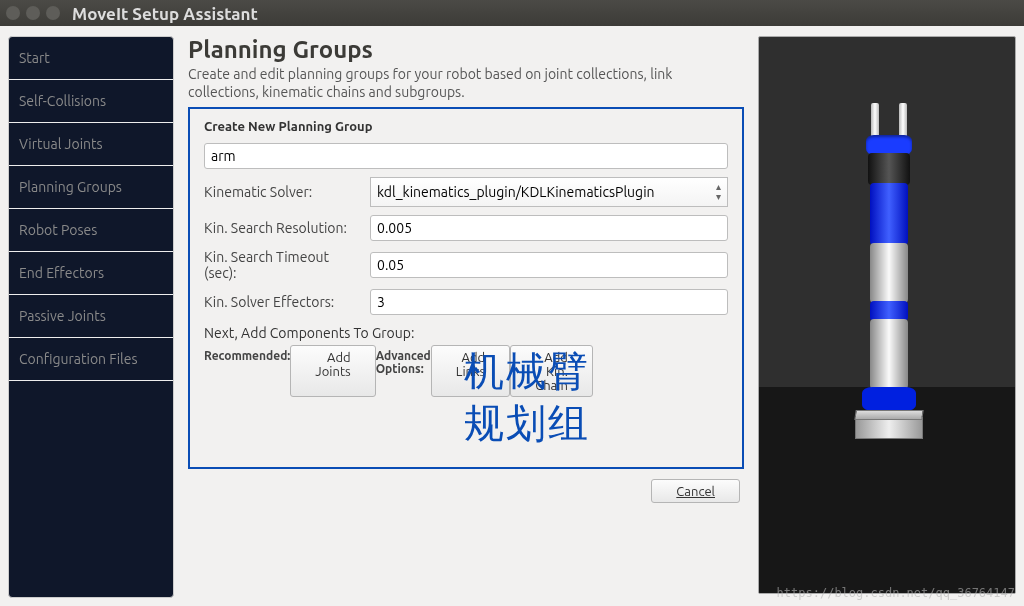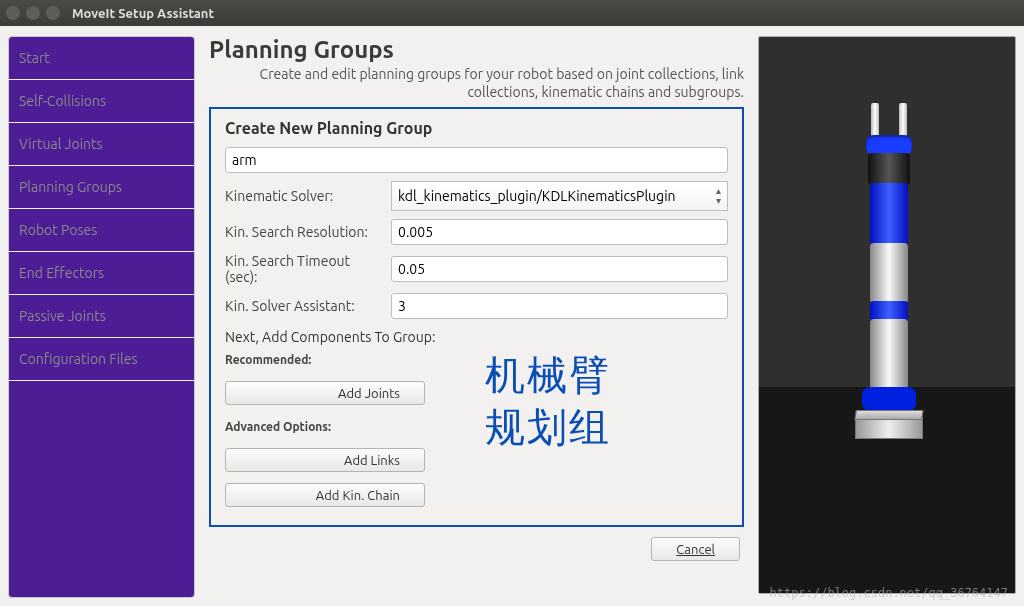--- a/index.html
+++ b/index.html
@@ -1,54 +1,54 @@
 <!DOCTYPE html>
 <html><head>
 <meta charset="utf-8">
 <style>
   * { box-sizing: border-box; margin: 0; padding: 0; font-family: "Ubuntu", "Segoe UI", sans-serif; }
   body { background: #f5f5f5; width: 1024px; height: 606px; overflow: hidden; }
   .window { width: 1024px; height: 606px; background: #f2f1f0; display: flex; flex-direction: column; }
   .titlebar { height: 26px; background: linear-gradient(#4b4a46,#3c3b37); display: flex; align-items: center; padding: 0 6px; gap: 8px; }
   .win-btns { display: flex; gap: 6px; }
   .win-btn { width: 14px; height: 14px; border-radius: 7px; background: #5e5d59; display:inline-block; }
-  .title { color: #ddd; font-size: 13px; font-weight: bold; margin-left: 4px; }
+  .title { color: #ddd; font-size: 17px; font-weight: bold; margin-left: 4px; }
   .app-body { flex:1; display:flex; padding: 10px 8px 8px 8px; gap:0; }
-  .sidebar { width: 187px; border:1px solid #ccc; background:#4c1d95; border-radius:4px; }
+  .sidebar { width: 166px; border:1px solid #ccc; background:#0f172a; border-radius:4px; }
   .sidebar-item { padding: 13px 10px; font-size: 14px; color:#8a8a8a; border-bottom:1px solid #eee; cursor:pointer; }
   .main { flex:1; padding: 0 14px; display:flex; flex-direction:column; }
   .main h1 { font-size: 24px; font-weight:bold; color:#3c3b37; margin-bottom:2px; }
-  .main p.sub { font-size: 14px; color:#555; margin-bottom:6px; line-height:1.3;text-align:right; }
+  .main p.sub { font-size: 14px; color:#555; margin-bottom:6px; line-height:1.3; }
   .formbox { border:2px solid #0a4db5; padding:10px 14px 18px 14px; }
-  .formtitle { font-weight:bold; font-size:16px; color:#333; margin-bottom:10px; }
+  .formtitle { font-weight:bold; font-size:13px; color:#333; margin-bottom:10px; }
   .row { display:flex; align-items:center; margin-bottom:8px; gap:6px; }
   .row label { width:160px; font-size:14px; color:#444; }
   .row input[type=text] { flex:1; padding:4px 6px; border:1px solid #bdbdbd; border-radius:3px; font-size:14px; background:#fff; }
   .row .select { flex:1; padding:4px 6px; border:1px solid #bdbdbd; border-radius:0; font-size:14px; background:linear-gradient(#fff,#f4f4f4); display:flex; justify-content:space-between; align-items:center; }
   .select .chev { font-size:10px; color:#666; line-height:1; }
   .sec-title { font-weight:normal; font-size:14px; color:#333; margin:10px 0 4px 0; }
   .subhdr { font-size:12px; font-weight:bold; color:#444; margin:4px 0 4px 0; }
-  .addcol { display:flex; flex-direction:column; width:200px; gap:11px; }
+  .addcol { display:flex; flex-direction:row; width:200px; gap:0; }
   .btn { padding:4px 24px; border:1px solid #b5b5b5; border-radius:3px; background:linear-gradient(#fcfcfc,#e8e8e8); font-size:13px; color:#333; text-align:right; cursor:pointer; }
   .lower { display:flex; align-items:flex-start; gap:60px; }
   .cjk { font-size:40px; color:#0a4db5; line-height:1.3; letter-spacing:2px; }
   .footer { display:flex; justify-content:flex-end; padding:10px 4px 0 0; }
   .viz { width:258px; height:558px; background:#2f2f2f; border:1px solid #aaa; border-radius:2px; position:relative; overflow:hidden; }
   .floor { position:absolute; left:0; right:0; top:350px; bottom:0; background:#171717; transform-origin:top center; }
   .robot { position:absolute; left:130px; top:66px; width:0; }
   .seg { position:absolute; left:50%; transform:translateX(-50%); }
   .prong { width:8px; height:36px; background:linear-gradient(90deg,#bbb,#fff,#bbb); border-radius:2px; }
   .disc { width:46px; height:20px; background:#1a3cff; border-radius:8px/6px; box-shadow:inset 0 2px 3px rgba(0,0,0,.4); }
   .band-black { width:42px; height:32px; background:linear-gradient(90deg,#111,#555,#111); border-radius:4px; }
   .tube-blue { width:38px; background:linear-gradient(90deg,#0010c0,#4060ff,#0010c0); border-radius:4px; }
   .tube-sil  { width:38px; background:linear-gradient(90deg,#888,#fafafa,#888); border-radius:4px; }
   .base-disc { width:54px; height:24px; background:#0020e0; border-radius:10px/6px; }
   .pedestal { width:68px; height:22px; background:linear-gradient(90deg,#999,#eee,#999); border:1px solid #777; }
   .pedestal-top { width:68px; height:10px; background:linear-gradient(#ddd,#aaa); border:1px solid #777; position:absolute; top:-8px; left:-1px; transform:skewX(-8deg); }
-  .watermark { position:absolute; right:16px; bottom:6px; font-size:12px; color:#b4b4b4; opacity:.6; font-family:monospace; }
+  .watermark { position:absolute; right:9px; bottom:6px; font-size:12px; color:#b4b4b4; opacity:.6; font-family:monospace; }
 </style>
 </head>
 <body>
 
 <div class="window">
 
   <div class="titlebar">
     <span class="win-btns">
       <span class="win-btn"></span>
       <span class="win-btn"></span>
@@ -93,21 +93,21 @@
           <label>Kin. Search Resolution:</label>
           <input type="text" value="0.005" style="">
         </div>
 
         <div class="row">
           <label>Kin. Search Timeout (sec):</label>
           <input type="text" value="0.05" style="">
         </div>
 
         <div class="row">
-          <label>Kin. Solver Assistant:</label>
+          <label>Kin. Solver Effectors:</label>
           <input type="text" value="3" style="">
         </div>
 
         <div class="sec-title">Next, Add Components To Group:</div>
 
         <div class="lower">
           <div class="addcol">
             <div class="subhdr">Recommended:</div>
             <div class="btn">Add Joints</div>
             <div class="subhdr">Advanced Options:</div>

